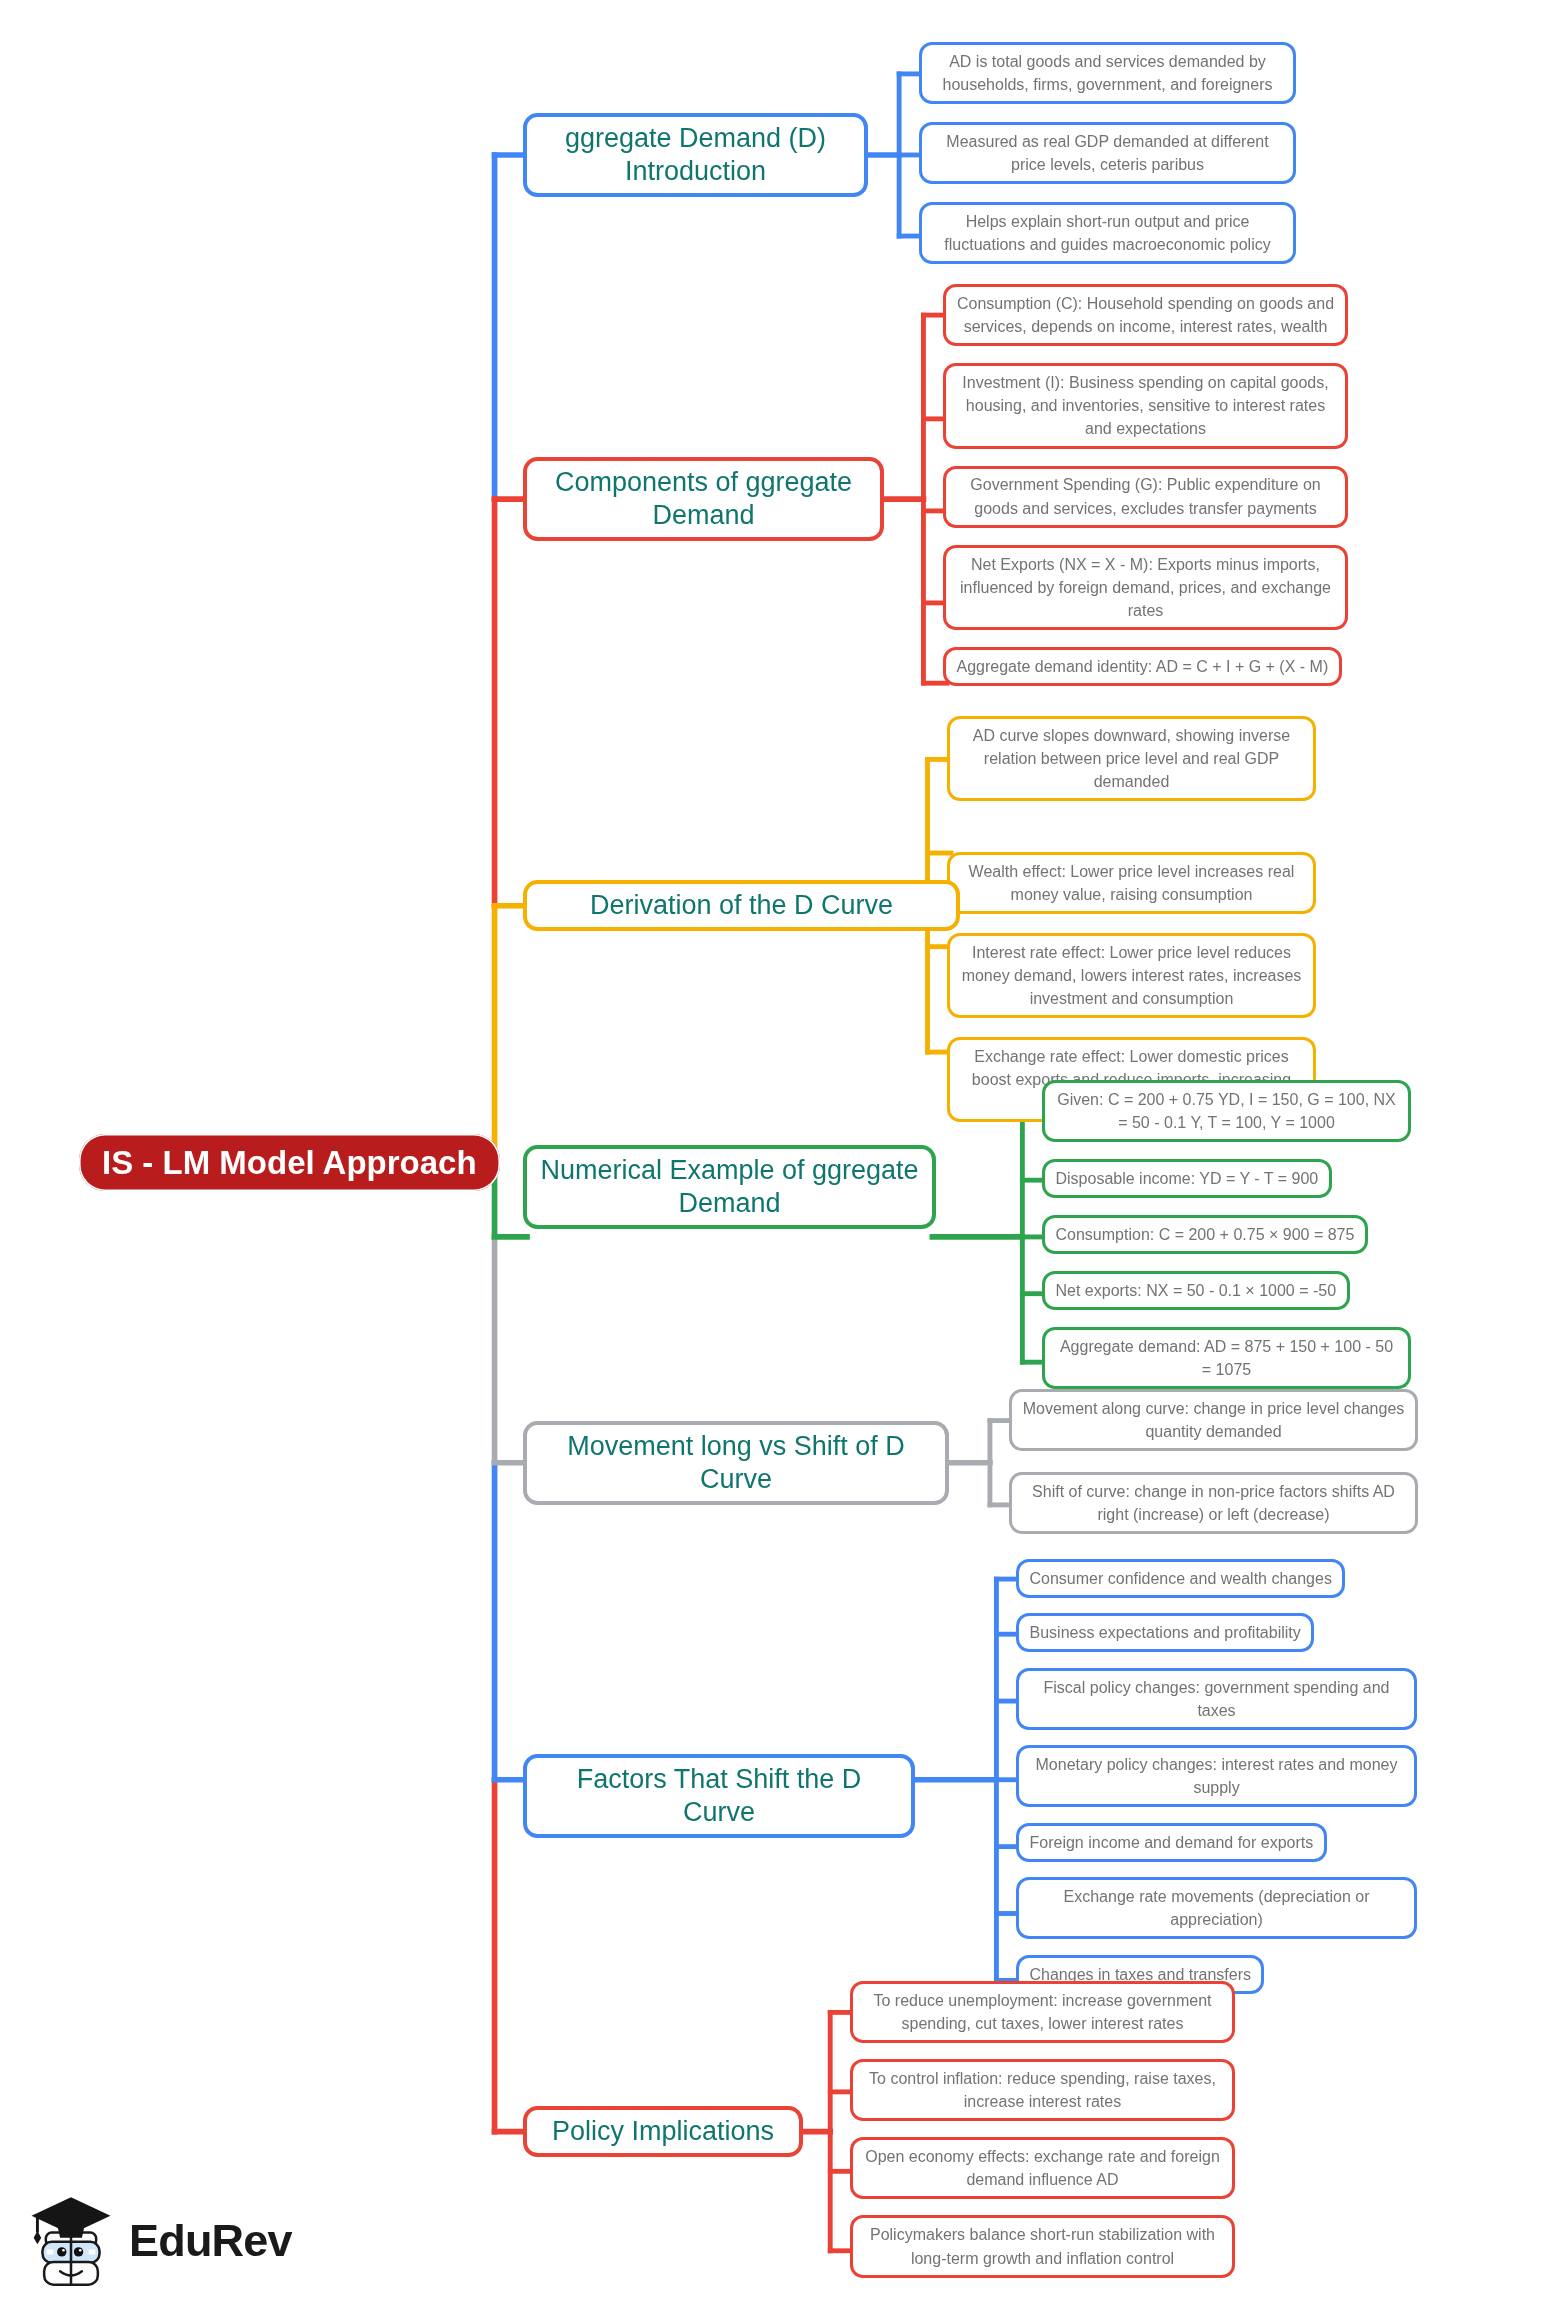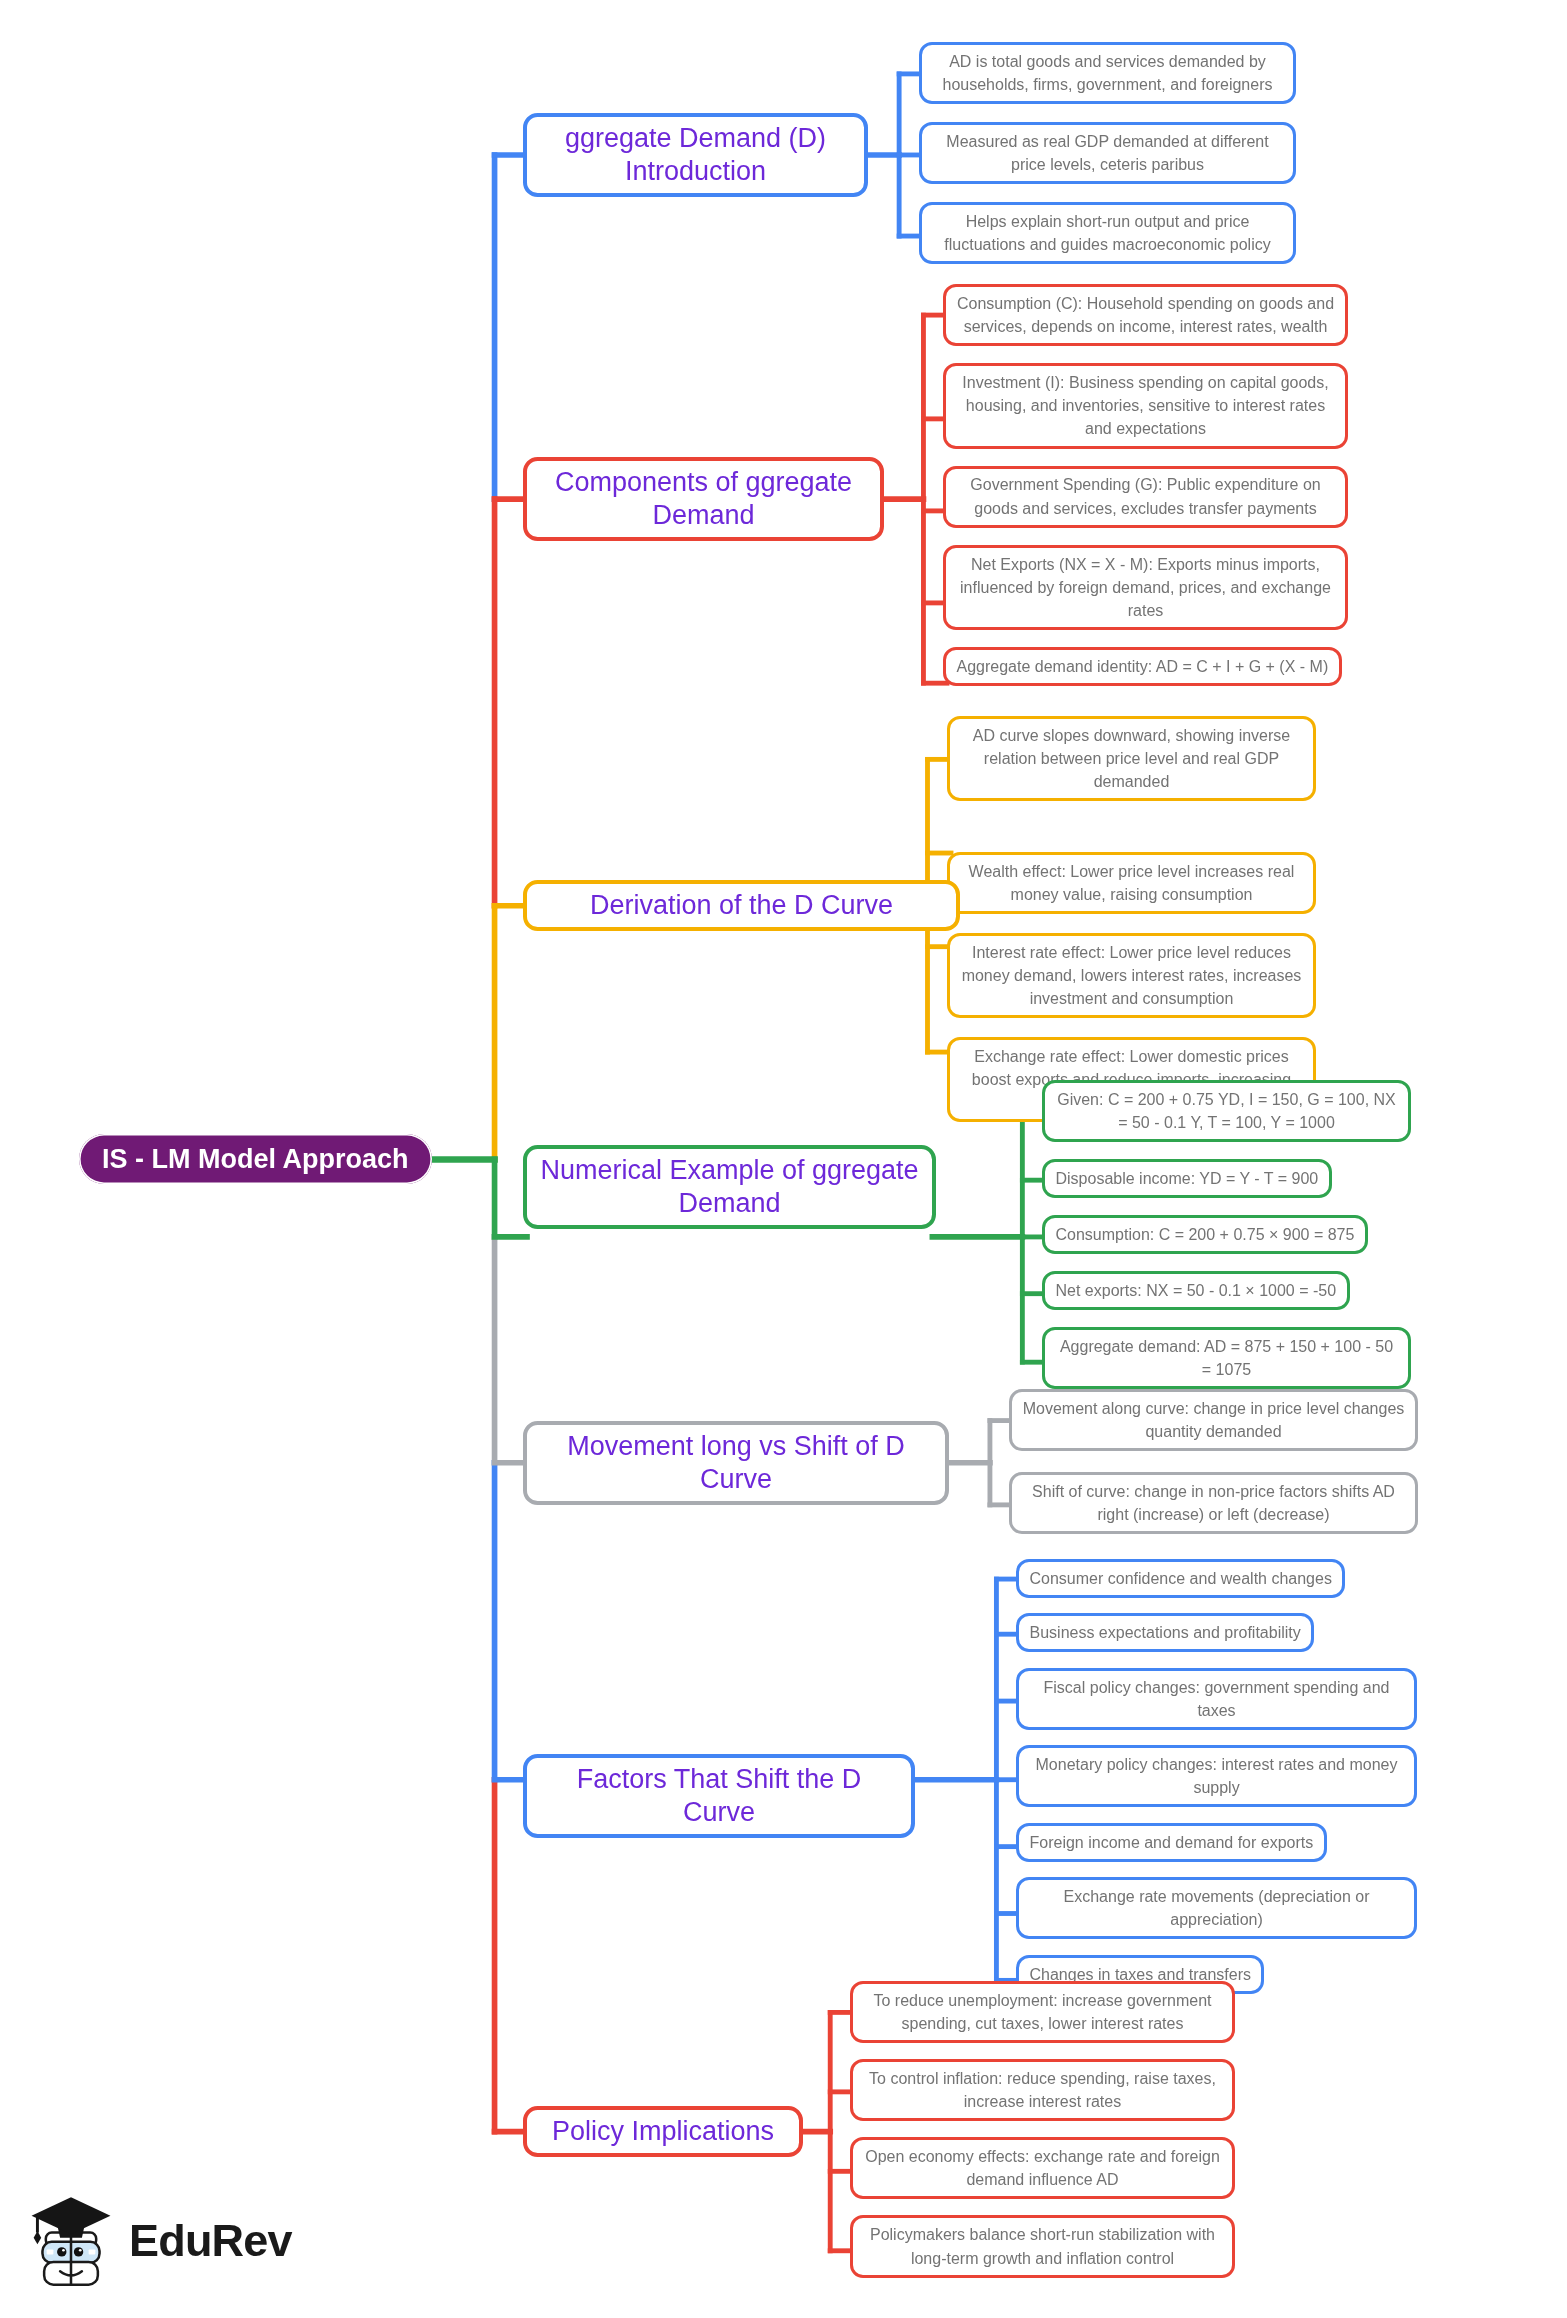--- a/index.html
+++ b/index.html
@@ -12,23 +12,23 @@
     overflow: hidden;
   }
   #links {
     position: absolute;
     left: 0; top: 0;
     z-index: 1;
   }
   .root {
     position: absolute;
     z-index: 3;
-    background: #701a75;
+    background: #b91c1c;
     color: #ffffff;
-    font-size: 27px;
+    font-size: 33px;
     font-weight: bold;
     padding: 9.7px 23px;
     border-radius: 26px;
     white-space: nowrap;
     box-shadow: 0 0 0 1.6px #ffffff inset;
   }
   .col {
     position: absolute;
     z-index: 2;
     display: flex;
@@ -49,21 +49,21 @@
   }
   .title {
     position: absolute;
     z-index: 2;
     box-sizing: border-box;
     background: #ffffff;
     border: 4px solid #888;
     border-radius: 14.6px;
     font-size: 27px;
     line-height: 1.22;
-    color: #6d28d9;
+    color: #0f766e;
     text-align: center;
     padding: 4.9px 11.3px;
     display: flex;
     align-items: center;
     justify-content: center;
   }
   #logo {
     position: absolute;
     z-index: 3;
     left: 29px;

